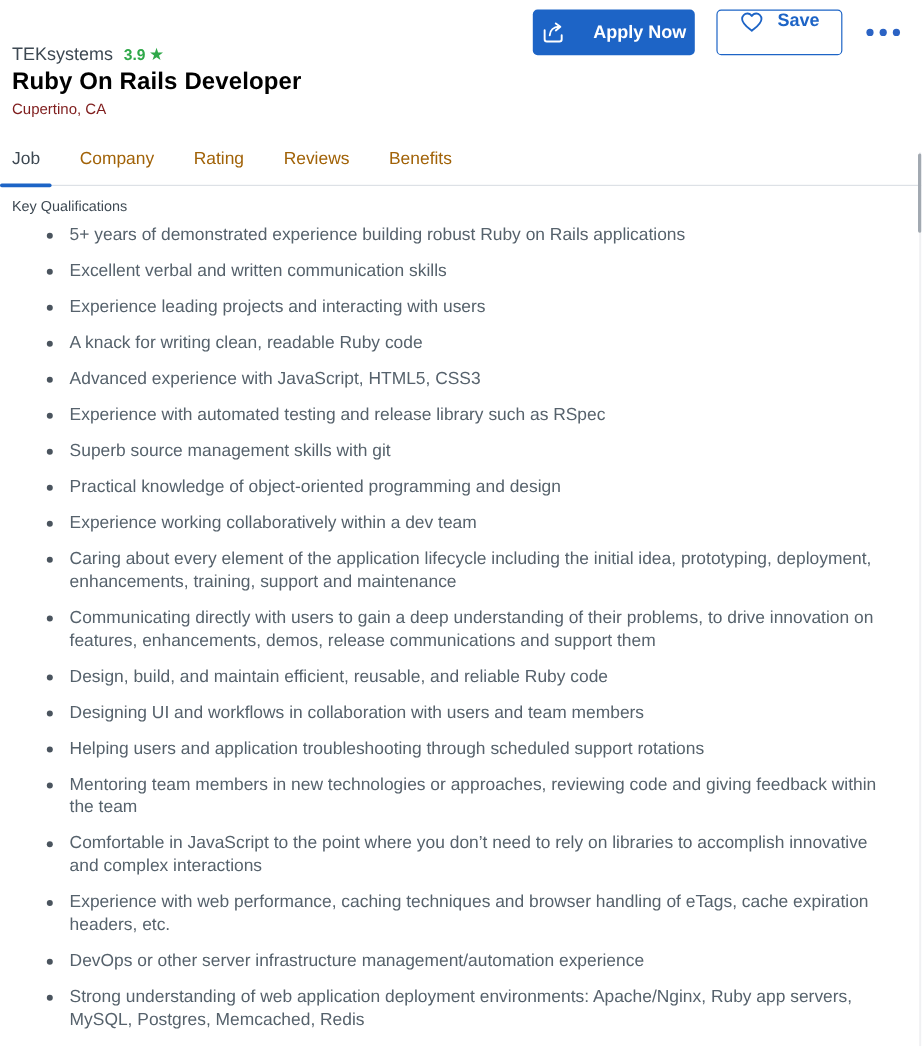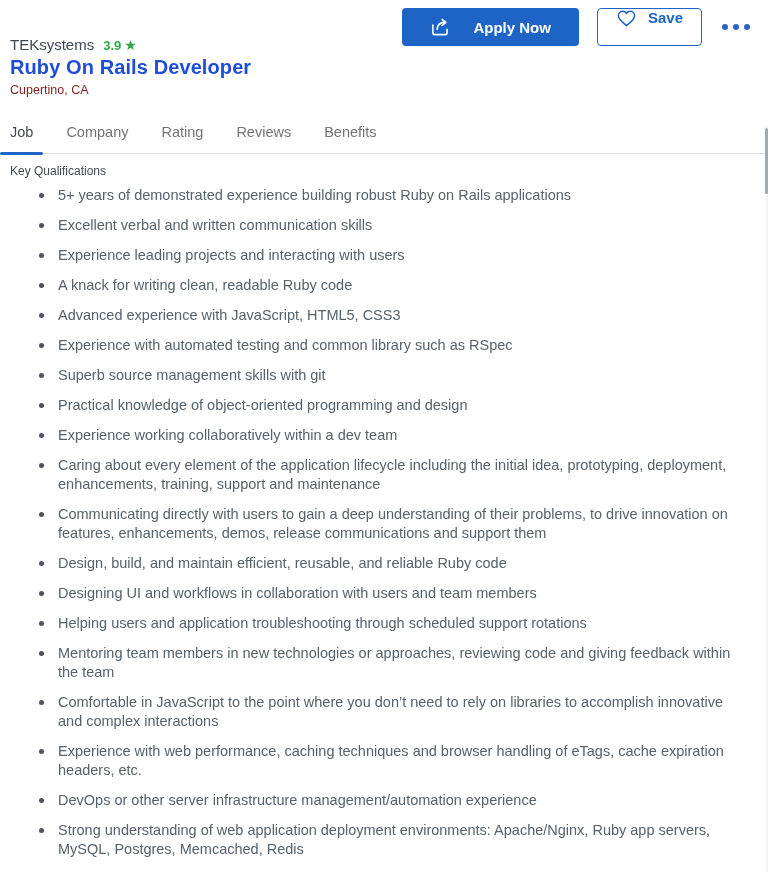--- a/index.html
+++ b/index.html
@@ -18,27 +18,27 @@
     display: flex;
     justify-content: space-between;
     align-items: flex-start;
     padding: 6px 16px 0 10px;
   }
   .company-row { display: flex; align-items: baseline; gap: 9px; margin-top: 3px; }
   .company-name { font-size: 15px; color: #3d4852; }
   .rating-wrap { display: flex; align-items: baseline; gap: 3px; }
   .rating-value { font-size: 13px; font-weight: bold; color: #2fa849; margin-top: 29px; }
   .rating-star { font-size: 14px; color: #2fa849; line-height: 1; }
-  .job-title { font-size: 20px; font-weight: bold; color: #1d4ed8; margin: 3px 0 4px; letter-spacing: 0.1px; }
+  .job-title { font-size: 20px; font-weight: bold; color: #000000; margin: 3px 0 4px; letter-spacing: 0.1px; }
   .location { font-size: 12.5px; color: #7f1d1d; }
 
   .actions { display: flex; align-items: center; gap: 18px; margin-top: 2px; }
   .apply-btn {
     display: flex; align-items: center; gap: 24px;
-    height: 38px; padding: 0 28px;
+    height: 38px; padding: 0 7px;
     background: #1d64c6; color: #fff;
     border: none; border-radius: 4px;
     font-family: inherit; font-size: 15px; font-weight: bold;
     cursor: pointer;
   }
   .save-btn {
     display: flex; align-items: flex-start; gap: 11px;
     height: 38px; padding: 0 18px;
     background: #fff; color: #1d64c6;
     border: 1px solid #1d64c6; border-radius: 4px;
@@ -56,21 +56,21 @@
   .tabs {
     display: flex;
     margin-top: 27px;
     border-bottom: 1px solid #dde1e6;
   }
   .tab {
     position: relative;
     padding: 0 10px 13px;
     margin-right: 13px;
     font-size: 14.5px;
-    color: #737373;
+    color: #a16207;
     cursor: pointer;
     white-space: nowrap;
   }
   .tab.active { color: #3d4852; }
   .tab.active::after {
     content: "";
     position: absolute;
     left: 0; right: 0; bottom: -2px;
     height: 3px;
     background: #1d64c6;
@@ -208,21 +208,21 @@
 
       <li>
         <span>A knack for writing clean, readable Ruby code</span>
       </li>
 
       <li>
         <span>Advanced experience with JavaScript, HTML5, CSS3</span>
       </li>
 
       <li>
-        <span>Experience with automated testing and common library such as RSpec</span>
+        <span>Experience with automated testing and release library such as RSpec</span>
       </li>
 
       <li>
         <span>Superb source management skills with git</span>
       </li>
 
       <li>
         <span>Practical knowledge of object-oriented programming and design</span>
       </li>
 

